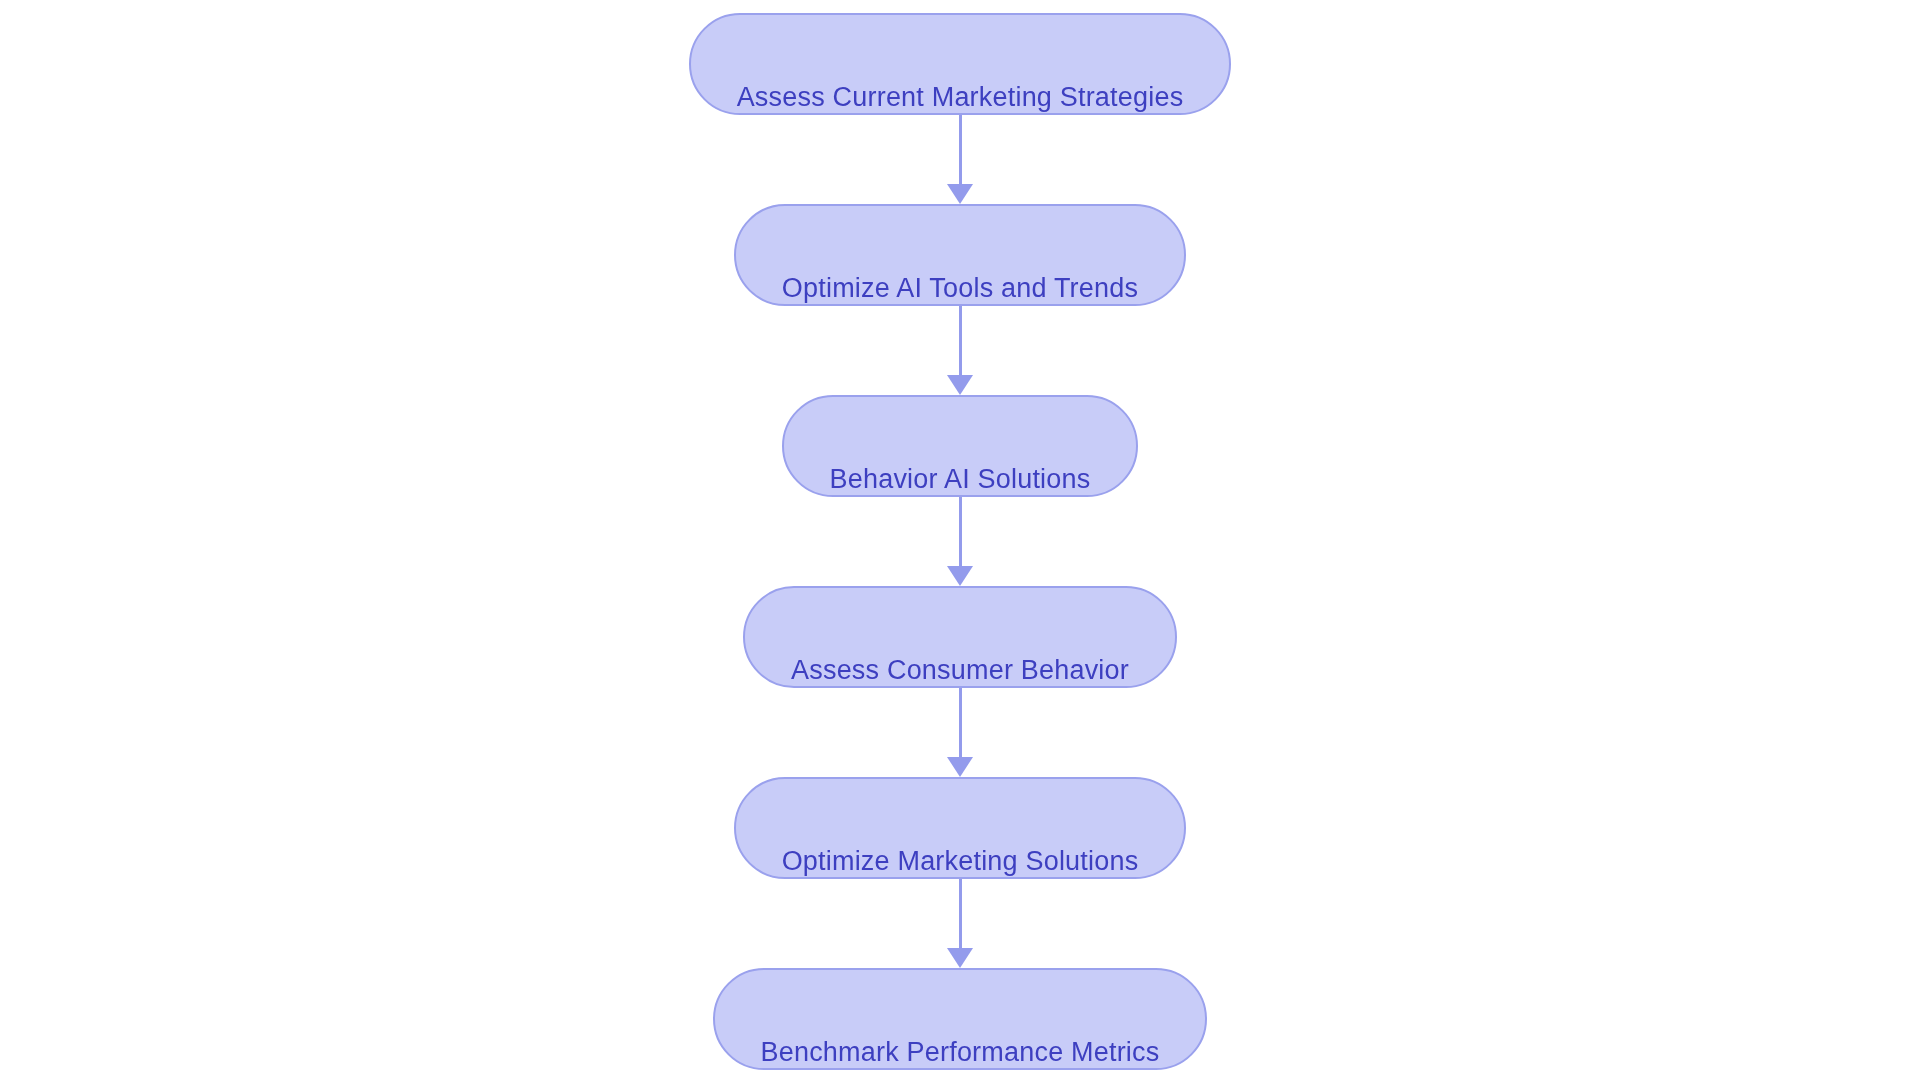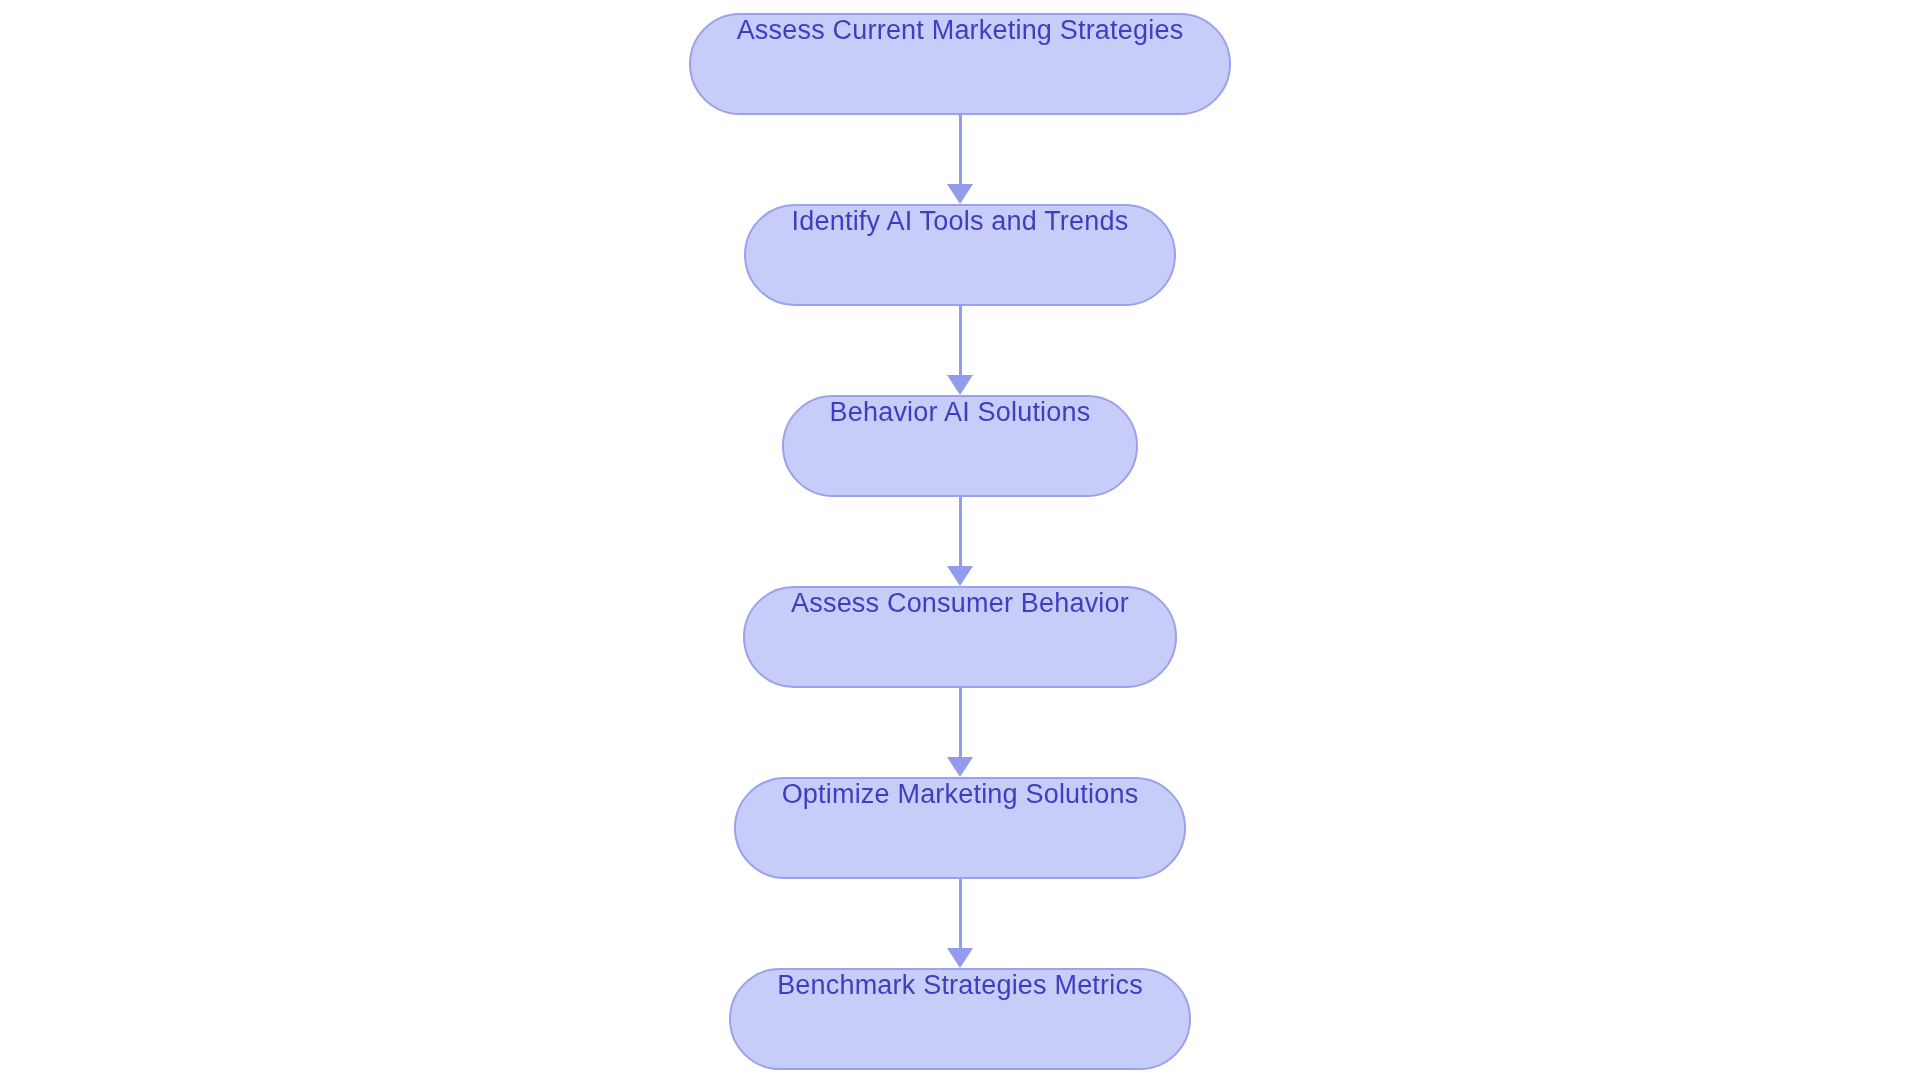--- a/index.html
+++ b/index.html
@@ -21,21 +21,21 @@
     top: 13px;
     width: 100%;
     display: flex;
     flex-direction: column;
     align-items: center;
   }
   .node {
     height: 102px;
     box-sizing: border-box;
     display: flex;
-    align-items: flex-start;
+    align-items: flex-end;
     justify-content: center;
     padding: 0 46px;
     background: #c8ccf8;
     border: 2px solid #9aa1ed;
     border-radius: 51px;
     flex: 0 0 auto;
   }
   .node-label {
     font-size: 27px;
     font-weight: 400;
@@ -74,21 +74,21 @@
     <div class="node">
       <span class="node-label">Assess Current Marketing Strategies</span>
     </div>
 
     <div class="arrow">
       <div class="arrow-line"></div>
       <div class="arrow-head"></div>
     </div>
 
     <div class="node">
-      <span class="node-label">Identify AI Tools and Trends</span>
+      <span class="node-label">Optimize AI Tools and Trends</span>
     </div>
 
     <div class="arrow">
       <div class="arrow-line"></div>
       <div class="arrow-head"></div>
     </div>
 
     <div class="node">
       <span class="node-label">Behavior AI Solutions</span>
     </div>
@@ -110,17 +110,17 @@
     <div class="node">
       <span class="node-label">Optimize Marketing Solutions</span>
     </div>
 
     <div class="arrow">
       <div class="arrow-line"></div>
       <div class="arrow-head"></div>
     </div>
 
     <div class="node">
-      <span class="node-label">Benchmark Strategies Metrics</span>
+      <span class="node-label">Benchmark Performance Metrics</span>
     </div>
 
   </div>
 </div>
 
 </body></html>

